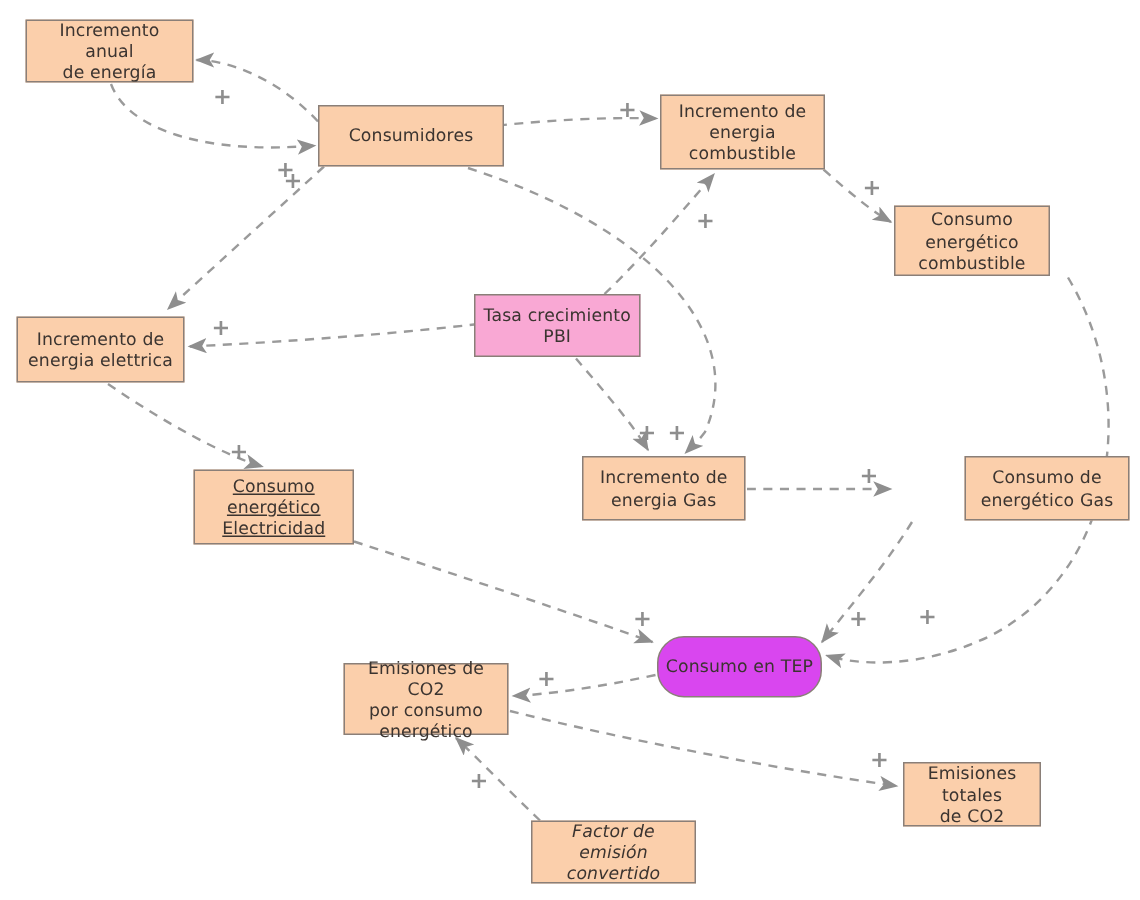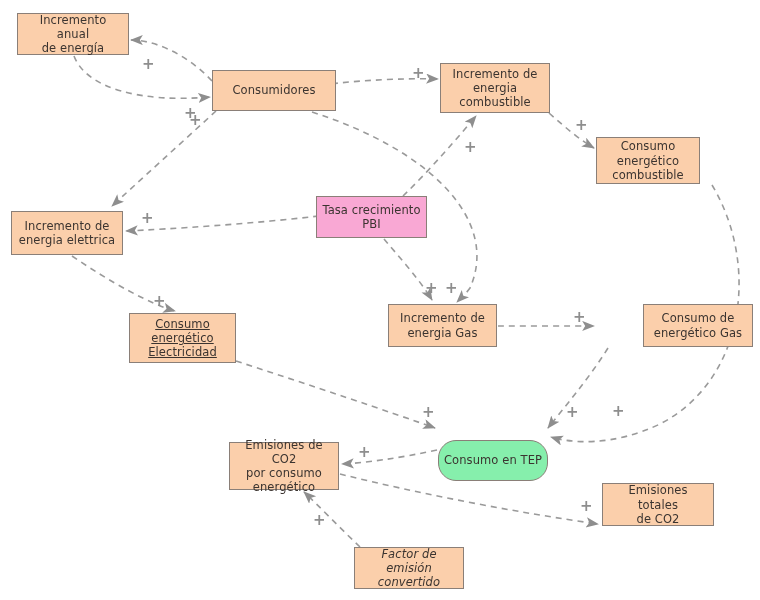--- a/index.html
+++ b/index.html
@@ -127,29 +127,29 @@
 Electricidad</span>
       </div>
       <div class="node" style="left: 388px; top: 304px; width: 109px; height: 43px; background: rgb(251, 207, 171); border-color: rgb(138, 127, 120);">
         <span class="node-label">Incremento de
 energia Gas</span>
       </div>
       <div class="node" style="left: 597px; top: 304px; width: 110px; height: 43px; background: rgb(251, 207, 171); border-color: rgb(138, 127, 120); margin-left: 46px;">
         <span class="node-label">Consumo de
 energético Gas</span>
       </div>
-      <div class="node" style="left: 438px; top: 440px; width: 110px; height: 41px; background: #86efac; border-color: rgb(138, 127, 120); border-radius: 18px;">
+      <div class="node" style="left: 438px; top: 424px; width: 110px; height: 41px; background: #d946ef; border-color: rgb(138, 127, 120); border-radius: 18px;">
         <span class="node-label">Consumo en TEP</span>
       </div>
       <div class="node" style="left: 229px; top: 442px; width: 110px; height: 48px; background: rgb(251, 207, 171); border-color: rgb(138, 127, 120);">
         <span class="node-label">Emisiones de CO2
 por consumo
 energético</span>
       </div>
-      <div class="node" style="left: 602px; top: 483px; width: 112px; height: 43px; background: rgb(251, 207, 171); border-color: rgb(138, 127, 120);">
+      <div class="node" style="left: 602px; top: 508px; width: 92px; height: 43px; background: rgb(251, 207, 171); border-color: rgb(138, 127, 120);">
         <span class="node-label">Emisiones totales
 de CO2</span>
       </div>
       <div class="node" style="left: 354px; top: 547px; width: 110px; height: 42px; background: rgb(251, 207, 171); border-color: rgb(138, 127, 120); font-style: italic;">
         <span class="node-label">Factor de emisión
 convertido</span>
       </div>
     </div>
   <div id="sign-layer">
       <div class="sign" style="left: 142px; top: 57px; color: rgb(142, 142, 142);">+</div>

